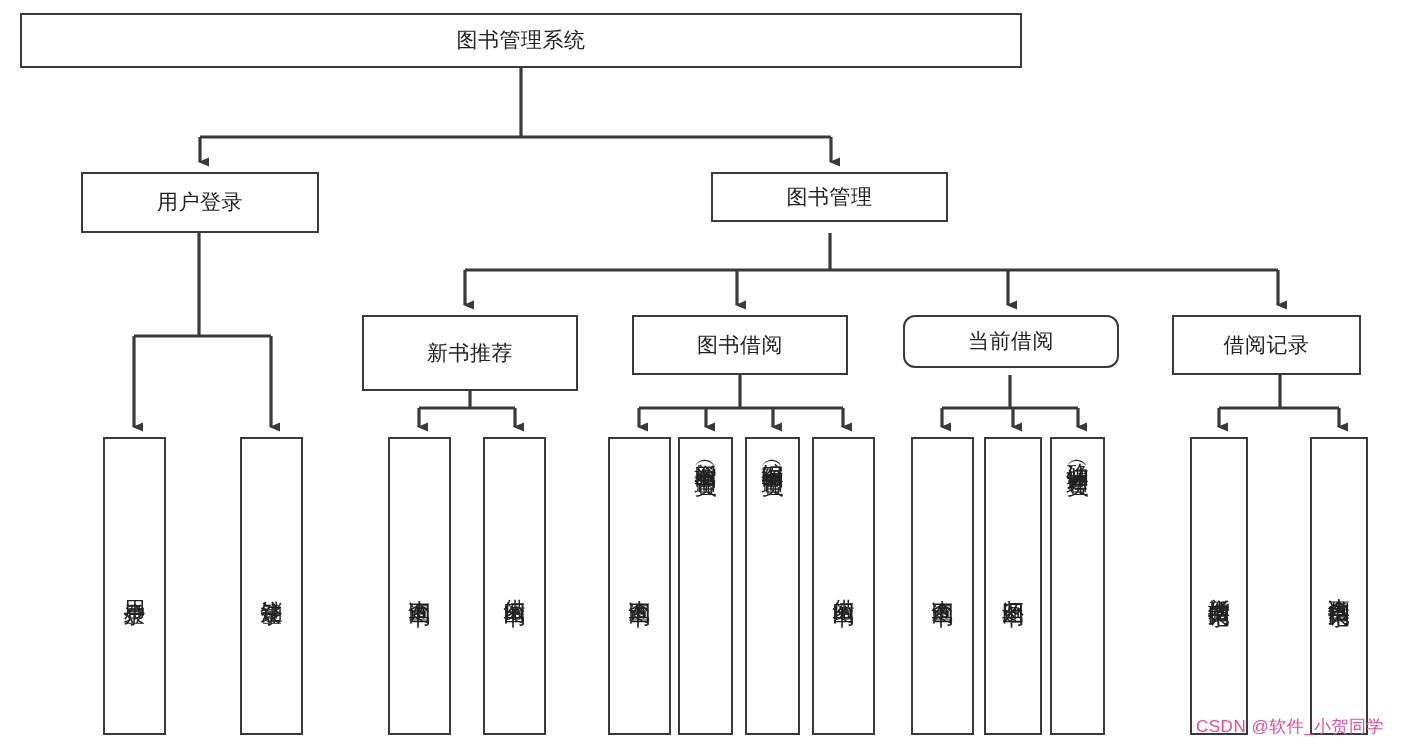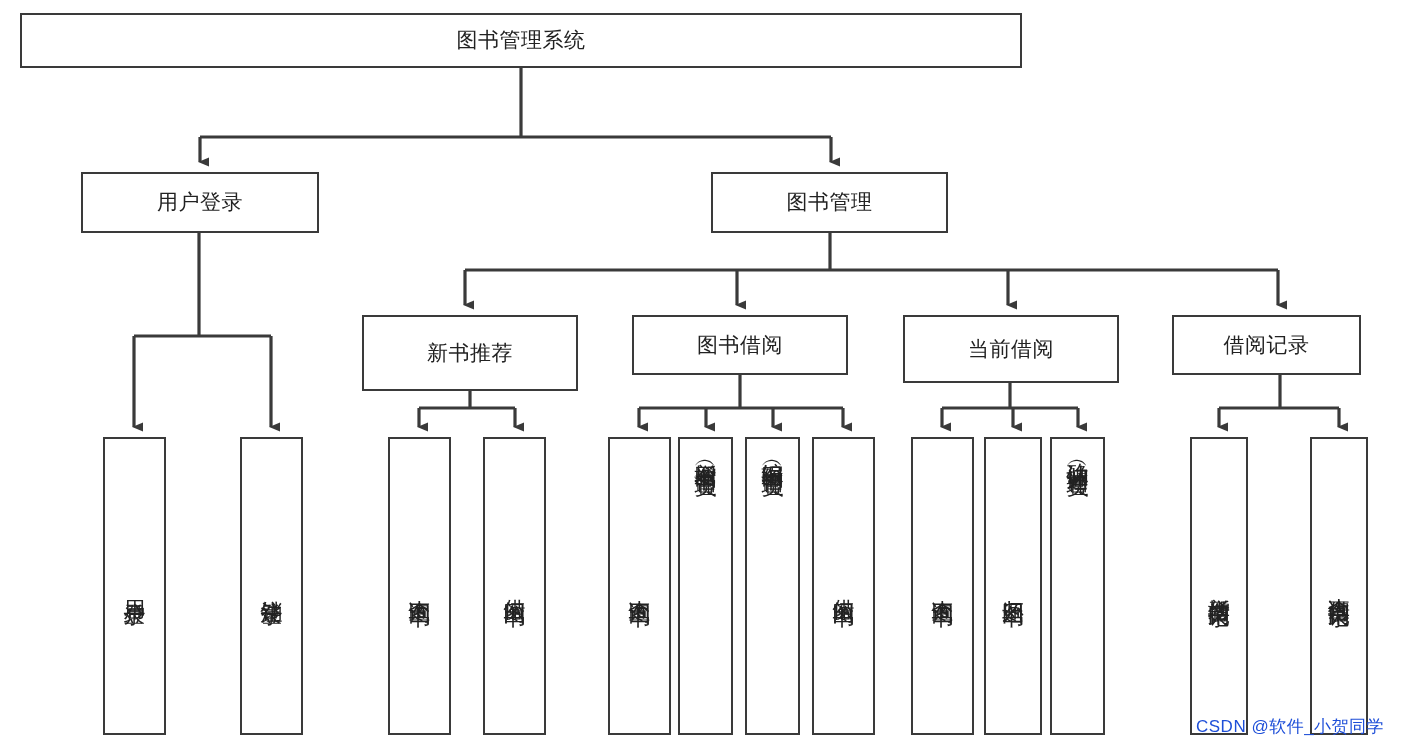--- a/index.html
+++ b/index.html
@@ -59,21 +59,21 @@
     line-height: 1.0;
     letter-spacing: 2px;
     white-space: nowrap;
   }
   .node.vert.centered {
     align-items: center;
     padding-top: 0;
   }
   .watermark {
     position: absolute;
-    color: #1d4ed8;
+    color: #ec4899;
     font-size: 17px;
     white-space: nowrap;
     letter-spacing: 0.5px;
   }
 </style>
 </head>
 <body>
 
 <div id="canvas">
 
@@ -128,31 +128,31 @@
     </g>
   </svg>
 
   <div class="node horiz" style="left:20px; top:13px; width:1002px; height:55px;">
     <span class="label">图书管理系统</span>
   </div>
 
   <div class="node horiz" style="left:81px; top:172px; width:238px; height:61px;">
     <span class="label">用户登录</span>
   </div>
-  <div class="node horiz" style="left:711px; top:172px; width:237px; height:61px;">
+  <div class="node horiz" style="left:711px; top:172px; width:237px; height:50px;">
     <span class="label">图书管理</span>
   </div>
 
   <div class="node horiz" style="left:362px; top:315px; width:216px; height:76px;">
     <span class="label">新书推荐</span>
   </div>
   <div class="node horiz" style="left:632px; top:315px; width:216px; height:60px;">
     <span class="label">图书借阅</span>
   </div>
-  <div class="node horiz" style="left:903px; top:315px; width:216px; height:68px;">
+  <div class="node horiz" style="left:903px; top:315px; width:216px; height:53px;border-radius:12px;">
     <span class="label">当前借阅</span>
   </div>
   <div class="node horiz" style="left:1172px; top:315px; width:189px; height:60px;">
     <span class="label">借阅记录</span>
   </div>
 
   <div class="node vert centered" style="left:103px; top:437px; width:63px; height:298px;">
     <span class="label">用户登录</span>
   </div>
   <div class="node vert centered" style="left:240px; top:437px; width:63px; height:298px;">

